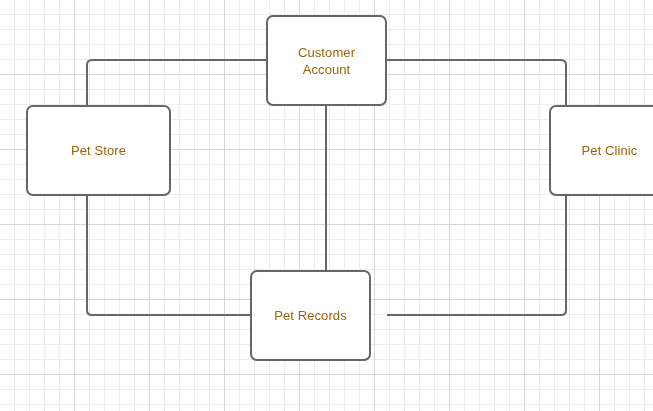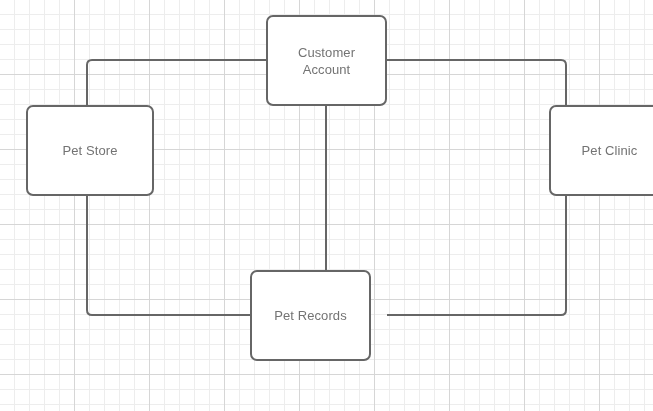--- a/index.html
+++ b/index.html
@@ -46,21 +46,21 @@
     align-items: center;
     justify-content: center;
     text-align: center;
     z-index: 2;
   }
 
   .node-label {
     font-family: "Liberation Sans", sans-serif;
     font-size: 13px;
     line-height: 17px;
-    color: #737373;
+    color: #a16207;
     white-space: pre-line;
     letter-spacing: 0.1px;
   }
 </style>
 </head>
 <body>
 
 <div id="canvas">
 
   <svg id="edge-layer" viewBox="0 0 653 411" xmlns="http://www.w3.org/2000/svg">
@@ -71,21 +71,21 @@
       <path d="M 87 196 L 87 310 Q 87 315 92 315 L 266 315"></path>
       <path d="M 566 196 L 566 310 Q 566 315 561 315 L 387 315"></path>
     </g>
   </svg>
 
   <div class="node" id="node-customer-account" style="left: 266px; top: 15px; width: 121px; height: 91px;">
     <span class="node-label">Customer
 Account</span>
   </div>
 
-  <div class="node" id="node-pet-store" style="left: 26px; top: 105px; width: 128px; height: 91px;">
+  <div class="node" id="node-pet-store" style="left: 26px; top: 105px; width: 145px; height: 91px;">
     <span class="node-label">Pet Store</span>
   </div>
 
   <div class="node" id="node-pet-clinic" style="left: 506px; top: 105px; width: 121px; height: 91px; margin-left: 43px;">
     <span class="node-label">Pet Clinic</span>
   </div>
 
   <div class="node" id="node-pet-records" style="left: 250px; top: 270px; width: 121px; height: 91px;">
     <span class="node-label">Pet Records</span>
   </div>

